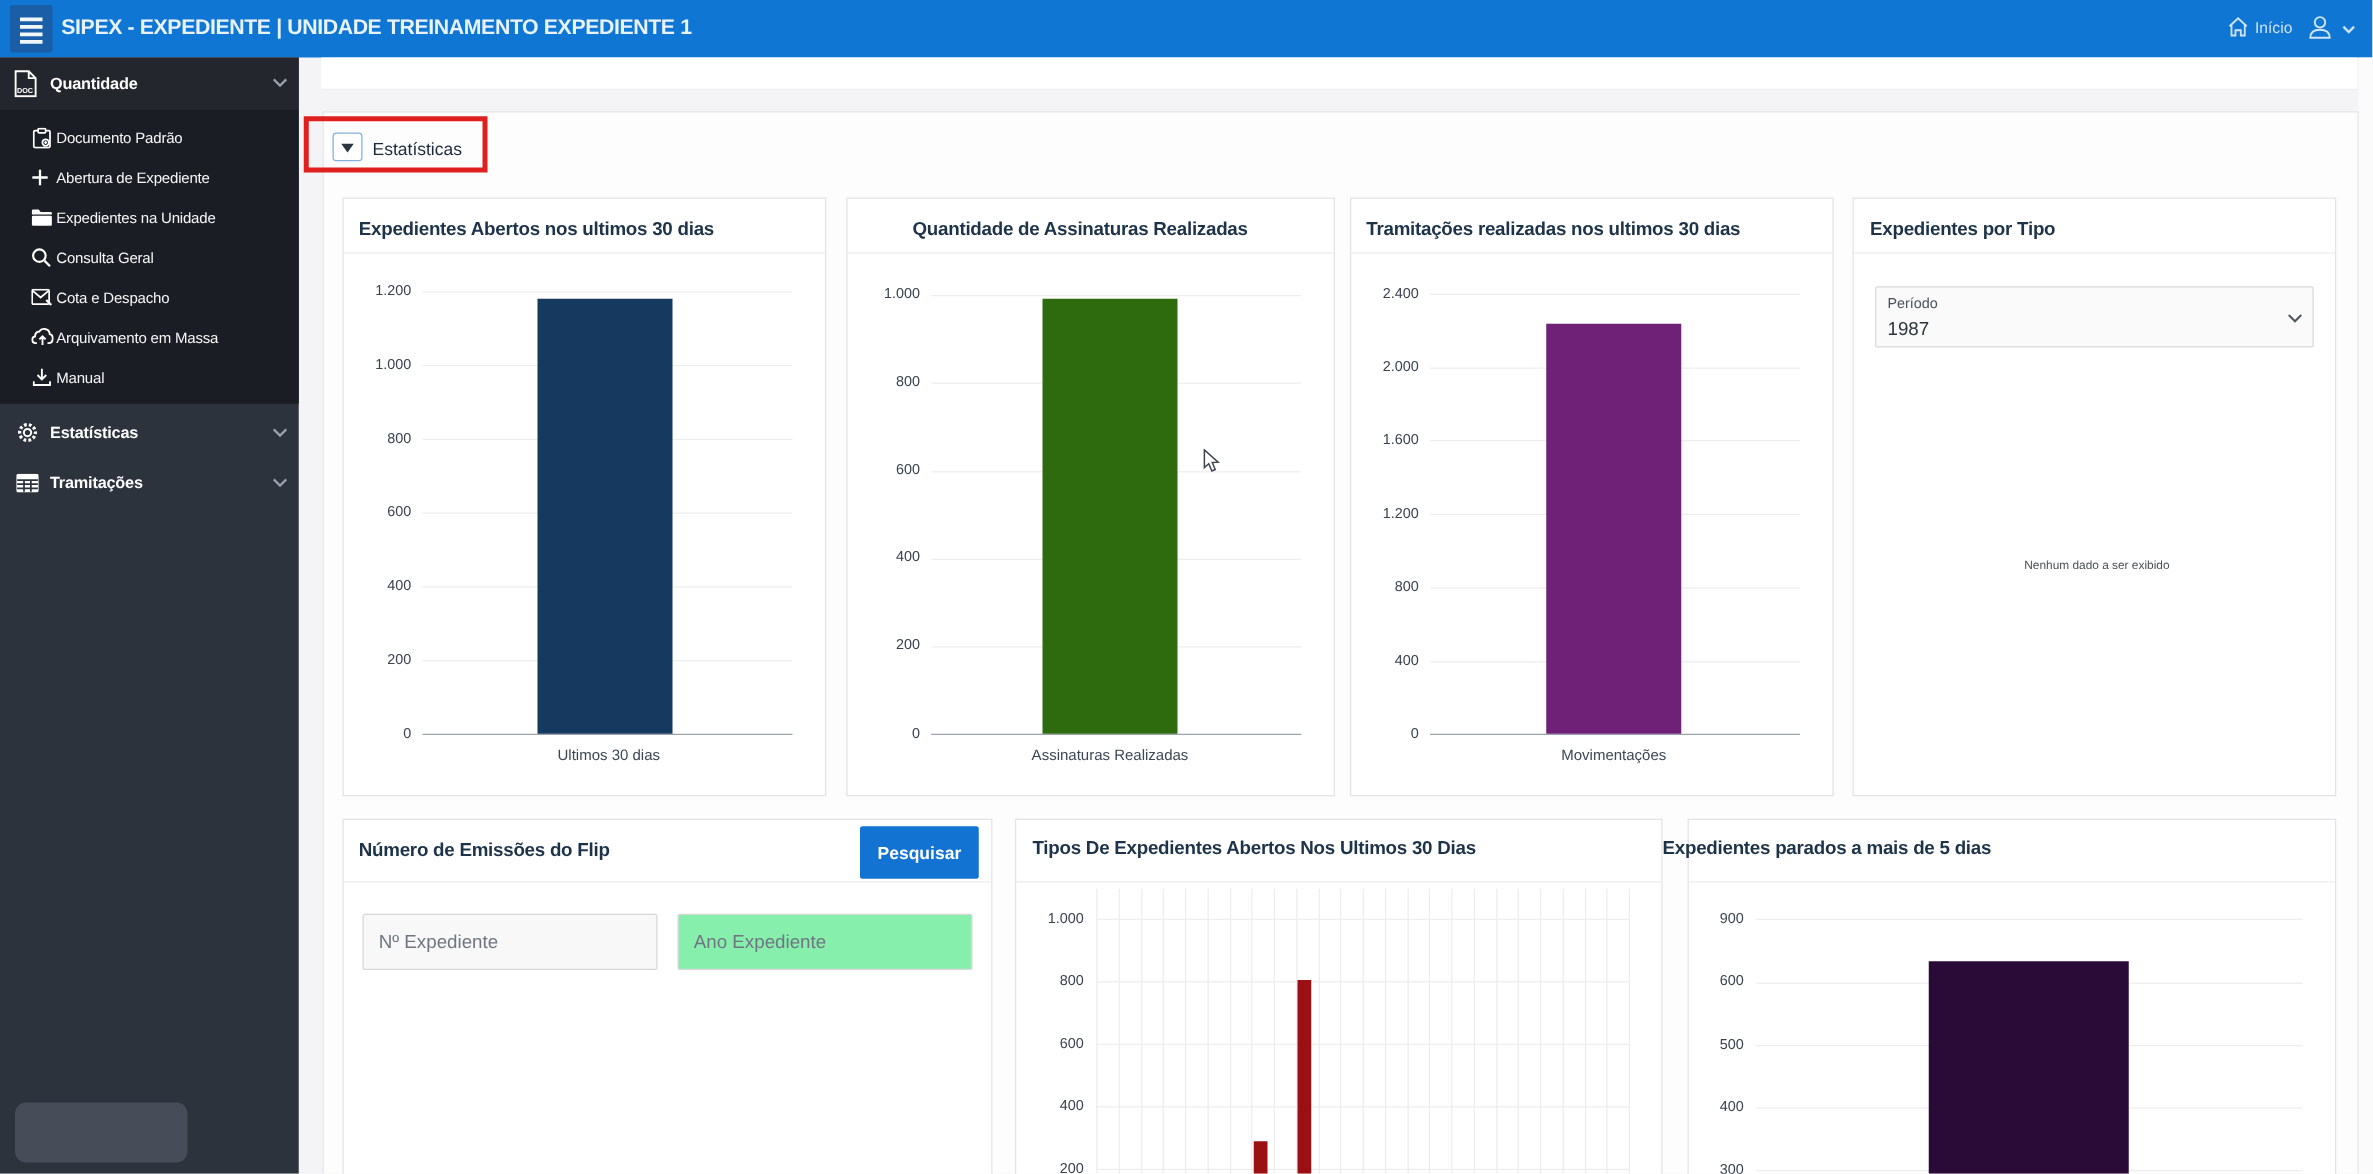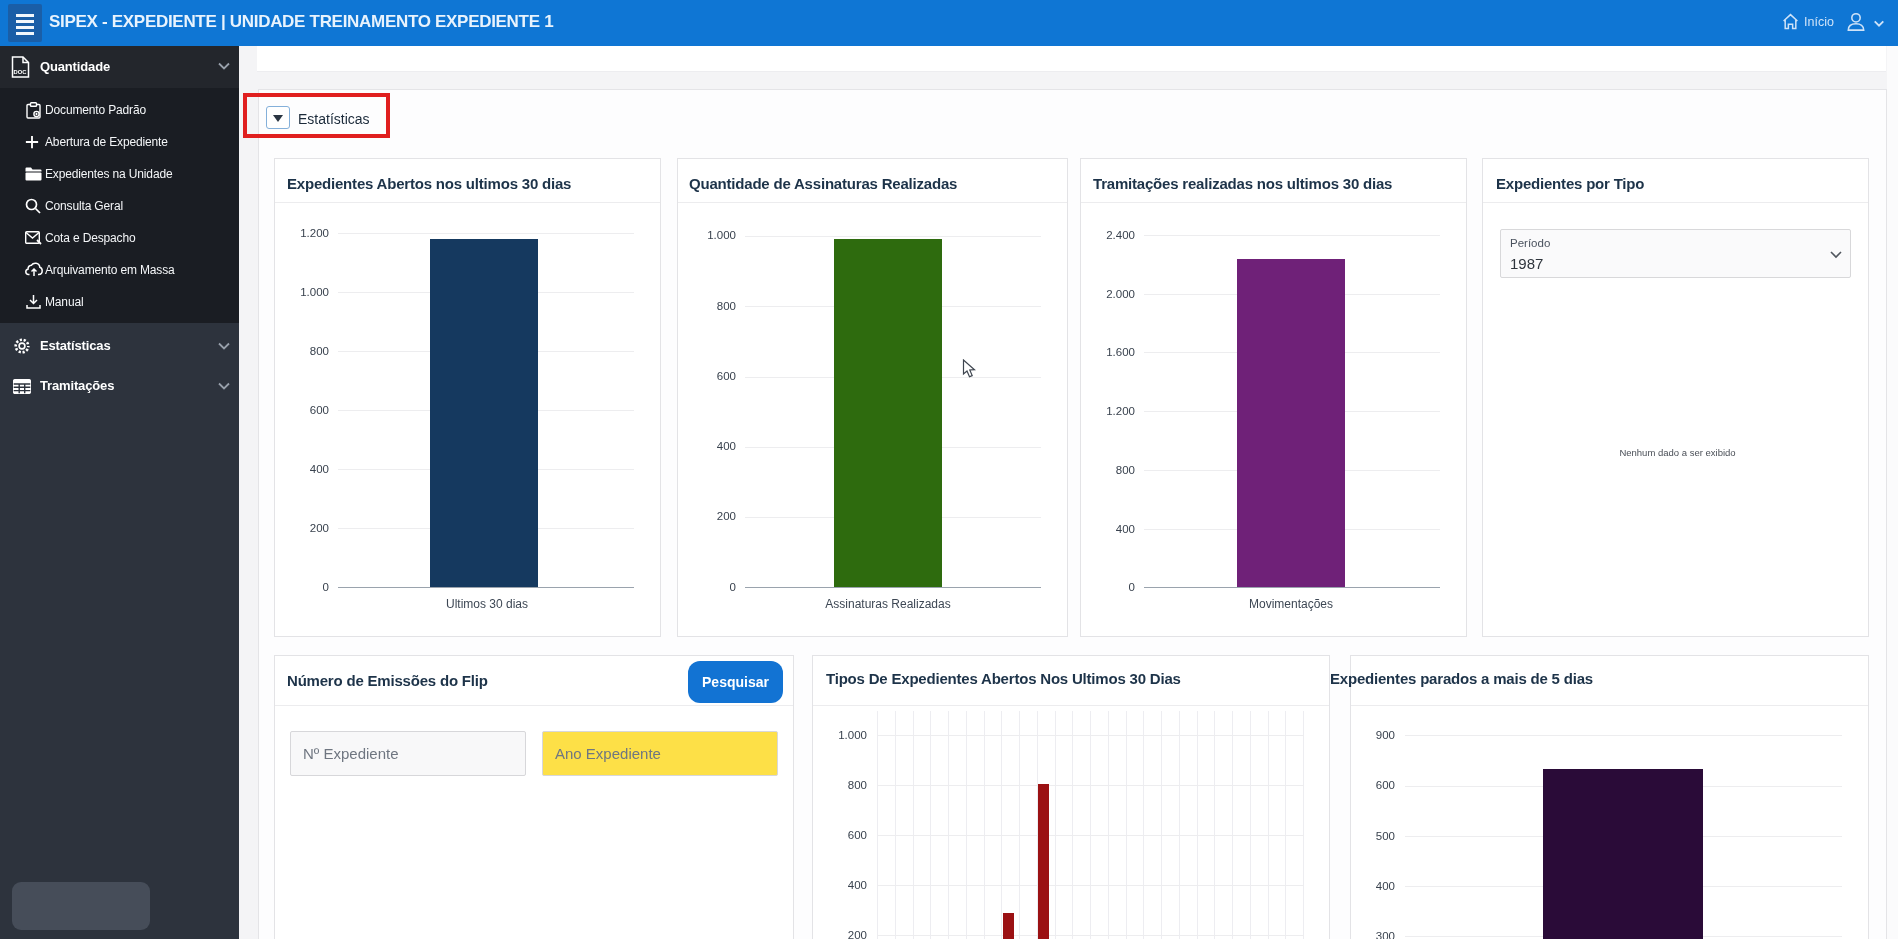--- a/index.html
+++ b/index.html
@@ -166,21 +166,21 @@
 <div class="grid" style="left:338px;top:233px;width:296px"></div>
 <div class="grid" style="left:338px;top:292px;width:296px"></div>
 <div class="grid" style="left:338px;top:351px;width:296px"></div>
 <div class="grid" style="left:338px;top:410px;width:296px"></div>
 <div class="grid" style="left:338px;top:469px;width:296px"></div>
 <div class="grid" style="left:338px;top:528px;width:296px"></div>
 <div class="axis" style="left:338px;top:587px;width:296px"></div>
 <div class="bar" style="left:430px;top:239px;width:108px;height:348px;background:#15395f"></div>
 <div class="xlab" style="left:430px;top:597px;width:114px">Ultimos 30 dias</div>
 
-<div class="ctitle" style="left:689px;top:175px">Quantidade de Assinaturas Realizadas</div>
+<div class="ctitle" style="left:730px;top:175px">Quantidade de Assinaturas Realizadas</div>
 <div class="csep" style="left:678px;top:202px;width:389px"></div>
 <div class="ylab" style="left:679px;top:229px;width:57px">1.000</div>
 <div class="ylab" style="left:679px;top:300px;width:57px">800</div>
 <div class="ylab" style="left:679px;top:370px;width:57px">600</div>
 <div class="ylab" style="left:679px;top:440px;width:57px">400</div>
 <div class="ylab" style="left:679px;top:510px;width:57px">200</div>
 <div class="ylab" style="left:679px;top:581px;width:57px">0</div>
 <div class="grid" style="left:745px;top:236px;width:296px"></div>
 <div class="grid" style="left:745px;top:306px;width:296px"></div>
 <div class="grid" style="left:745px;top:377px;width:296px"></div>
@@ -213,24 +213,24 @@
 <div class="csep" style="left:1483px;top:202px;width:385px"></div>
 <div class="abs" style="left:1500px;top:229px;width:351px;height:49px;background:#fafafb;border:1px solid #d8d8da;border-radius:2px"></div>
 <div class="abs" style="left:1510px;top:237px;font-size:11.5px;color:#4a525e">Período</div>
 <div class="abs" style="left:1510px;top:255px;font-size:15px;color:#2f353d">1987</div>
 <svg class="abs" style="left:1829px;top:249px" width="14" height="11" viewBox="0 0 14 10" fill="none" stroke="#50565e" stroke-width="1.6">
     <path d="M2 2.5 L7 7.5 L12 2.5"></path>
   </svg>
 <div class="abs" style="left:1482px;top:447px;width:391px;text-align:center;font-size:9.5px;color:#4a4f57">Nenhum dado a ser exibido</div>
 
 <div class="ctitle" style="left:287px;top:672px">Número de Emissões do Flip</div>
-<div class="abs" style="left:688px;top:661px;width:95px;height:42px;background:#1273d3;border-radius:12px;color:#fff;font-weight:bold;font-size:14px;text-align:center;line-height:42px">Pesquisar</div>
+<div class="abs" style="left:688px;top:661px;width:95px;height:42px;background:#1273d3;border-radius:2px;color:#fff;font-weight:bold;font-size:14px;text-align:center;line-height:42px">Pesquisar</div>
 <div class="csep" style="left:275px;top:705px;width:518px"></div>
 <div class="abs" style="left:290px;top:731px;width:236px;height:45px;background:#f8f8f9;border:1px solid #d7d7da;border-radius:2px;font-size:15px;color:#6f7681;line-height:43px;padding-left:12px">Nº Expediente</div>
-<div class="abs" style="left:542px;top:731px;width:236px;height:45px;background:#fde047;border:1px solid #d7d7da;border-radius:2px;font-size:15px;color:#6f7681;line-height:43px;padding-left:12px">Ano Expediente</div>
+<div class="abs" style="left:542px;top:731px;width:236px;height:45px;background:#86efac;border:1px solid #d7d7da;border-radius:2px;font-size:15px;color:#6f7681;line-height:43px;padding-left:12px">Ano Expediente</div>
 
 <div class="ctitle" style="left:826px;top:670px">Tipos De Expedientes Abertos Nos Ultimos 30 Dias</div>
 <div class="csep" style="left:813px;top:705px;width:516px"></div>
 <div class="vgrid" style="left:877px;top:711px;height:228px"></div>
 <div class="vgrid" style="left:895px;top:711px;height:228px"></div>
 <div class="vgrid" style="left:913px;top:711px;height:228px"></div>
 <div class="vgrid" style="left:930px;top:711px;height:228px"></div>
 <div class="vgrid" style="left:948px;top:711px;height:228px"></div>
 <div class="vgrid" style="left:966px;top:711px;height:228px"></div>
 <div class="vgrid" style="left:984px;top:711px;height:228px"></div>

